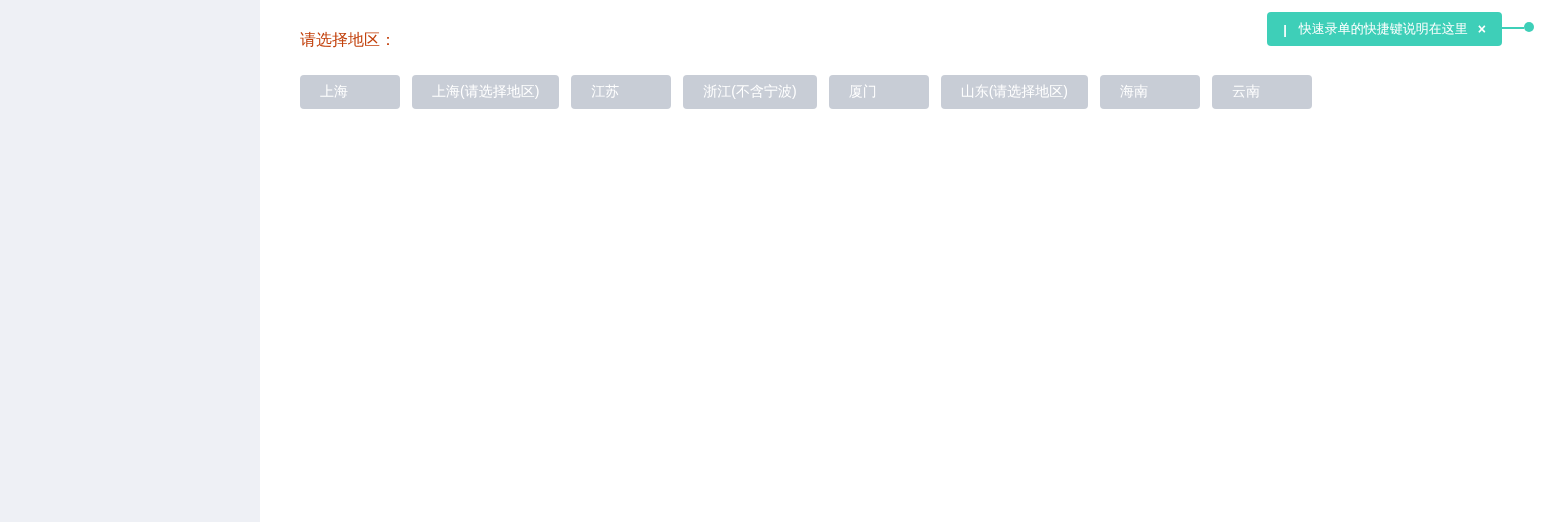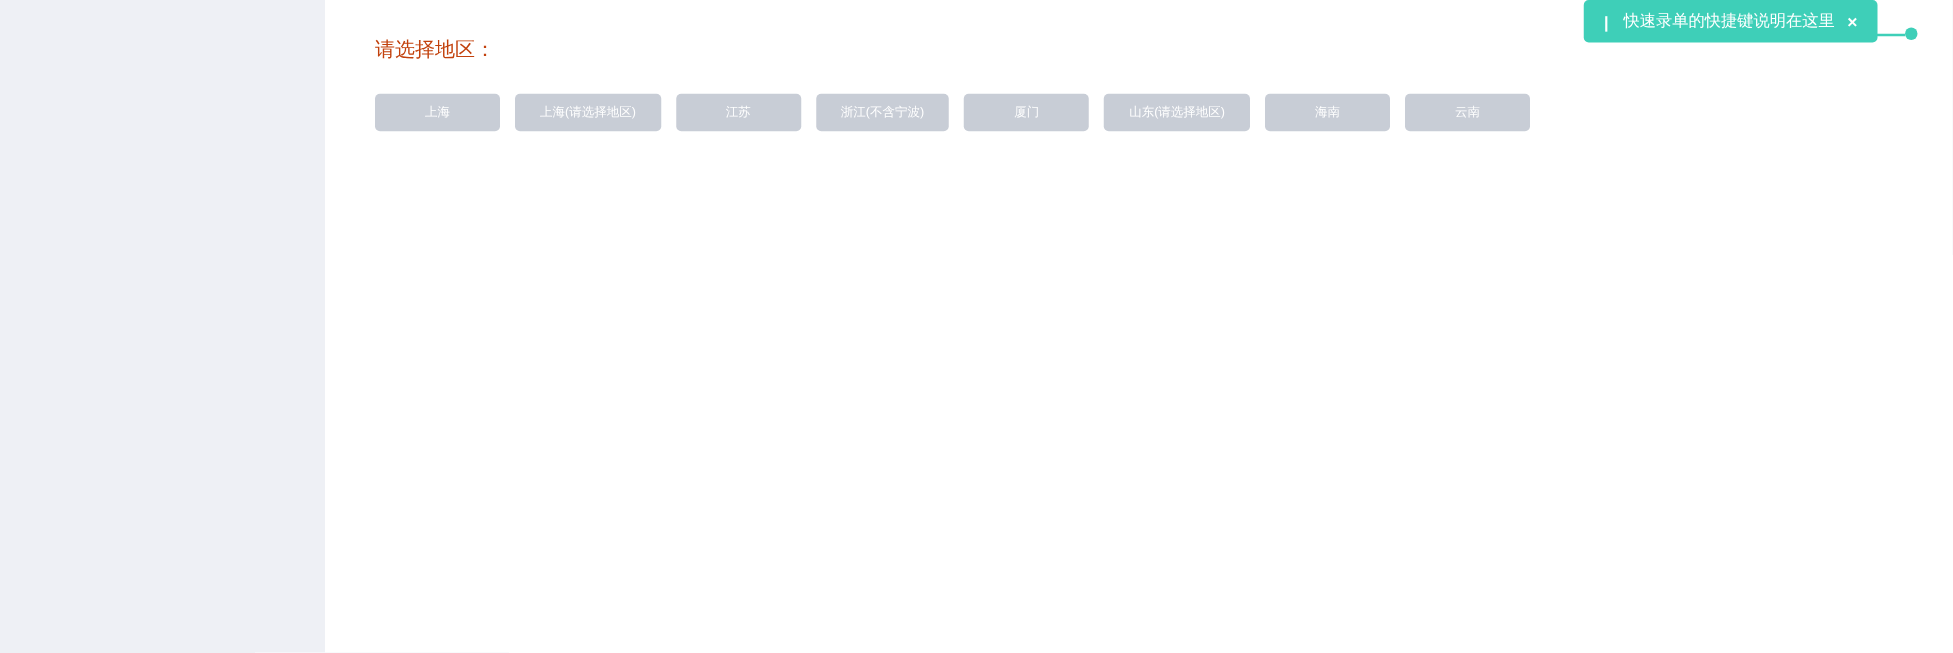--- a/index.html
+++ b/index.html
@@ -48,31 +48,31 @@
       flex-wrap: wrap;
       gap: 12px;
     }
 
     .region-btn {
       background: #c8cdd6;
       color: #ffffff;
       border: none;
       border-radius: 4px;
       padding: 8px 20px;
-      font-size: 10px;
+      font-size: 14px;
       cursor: pointer;
       min-width: 100px;
-      text-align: center;
+      text-align: left;
       font-family: 'Microsoft YaHei', 'PingFang SC', sans-serif;
     }
 
     
     .tooltip-banner {
       position: absolute;
-      top: 0;
+      top: 12px;
       right: 60px;
       background: #3ecfb8;
       color: #ffffff;
       padding: 8px 16px;
       border-radius: 4px;
       font-size: 13px;
       display: flex;
       align-items: center;
       gap: 10px;
       white-space: nowrap;

